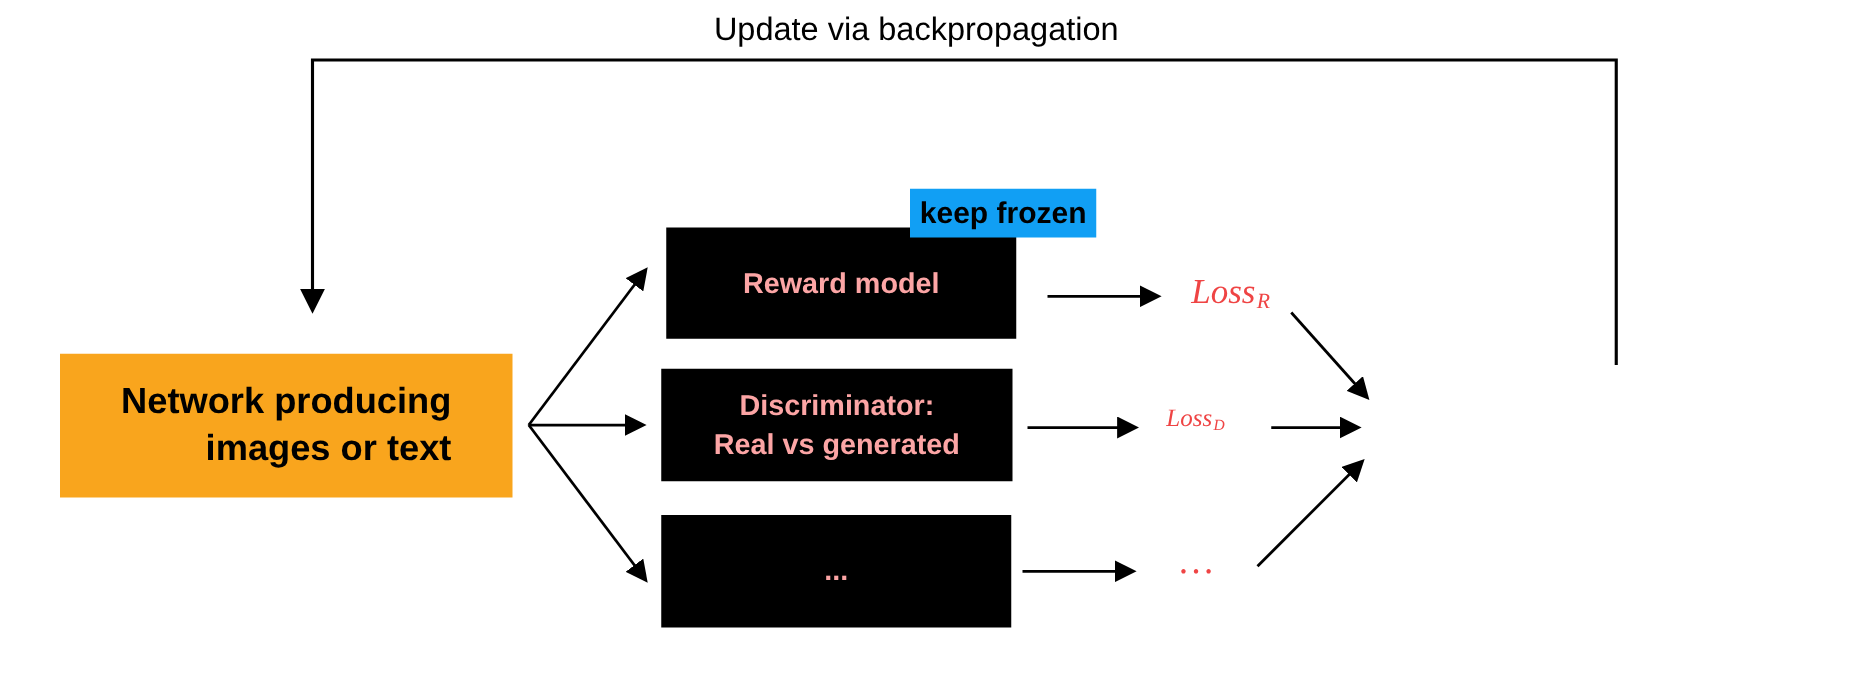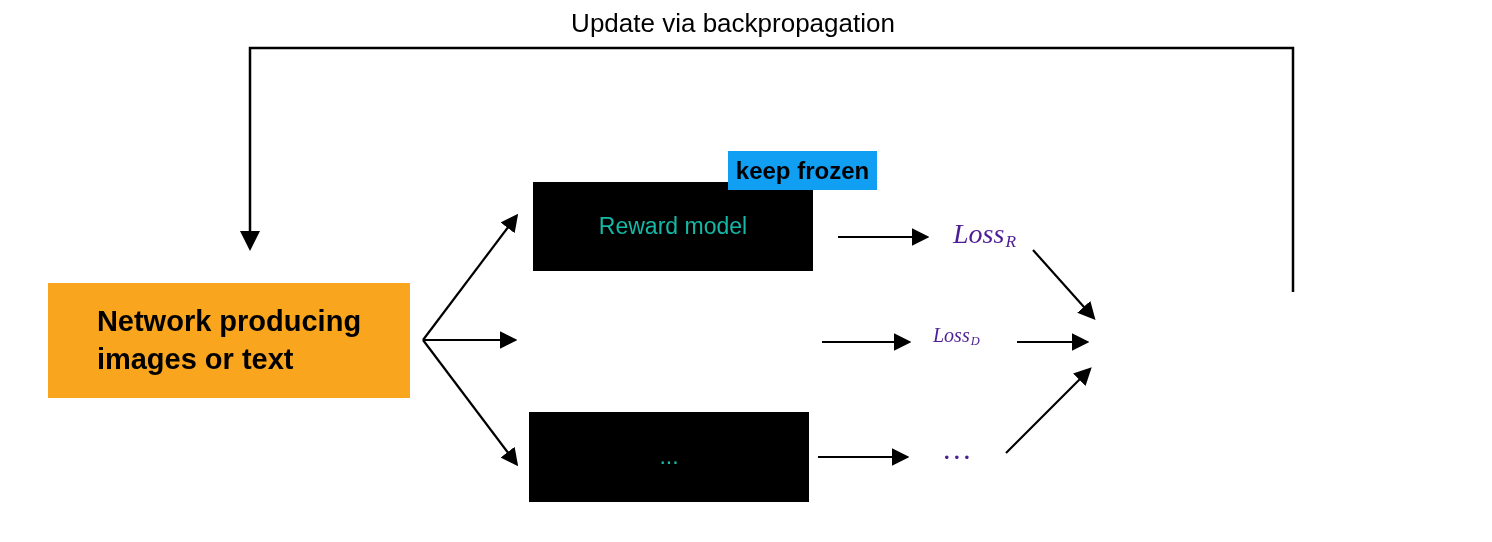--- a/index.html
+++ b/index.html
@@ -24,53 +24,53 @@
     font-size: 26px;
     color: #000;
     white-space: nowrap;
   }
   .gen-box {
     position: absolute;
     left: 48px; top: 283px;
     width: 362px; height: 115px;
     background: #F9A51D;
     display: flex; align-items: center; justify-content: center;
-    text-align: left;
+    text-align: right;
     font-size: 29px; font-weight: bold; color: #000;
     line-height: 1.3;
     white-space: pre-line;
   }
   .model-box {
     position: absolute;
     background: #000000;
     display: flex; align-items: center; justify-content: center;
     text-align: center;
-    color: #14b8a6;
-    font-size: 23px; font-weight: normal;
+    color: #fca5a5;
+    font-size: 23px; font-weight: bold;
     line-height: 1.35;
     white-space: pre-line;
     z-index: 1;
   }
   .model-box.reward { left: 533px; top: 182px; width: 280px; height: 89px; }
   .model-box.discriminator { left: 529px; top: 295px; width: 281px; height: 90px; }
   .model-box.other { left: 529px; top: 412px; width: 280px; height: 90px; }
   .frozen-badge {
     position: absolute;
     left: 728px; top: 151px;
     width: 149px; height: 39px;
     background: #119FF4;
     display: flex; align-items: center; justify-content: center;
     font-size: 24px; font-weight: bold; color: #000;
     z-index: 2;
   }
   .math {
     position: absolute;
     font-family: "Liberation Serif", serif;
     font-style: italic;
-    color: #4c1d95;
+    color: #ef4444;
     white-space: nowrap;
   }
   .loss-r { left: 953px; top: 218px; font-size: 28px; }
   .loss-d { left: 933px; top: 324px; font-size: 20px; }
   .loss-dots { left: 944px; top: 432px; font-size: 30px; }
   .formula { left: 1103px; top: 326px; font-size: 30px; }
   .msub {
     font-size: 0.62em;
     font-style: italic;
     position: relative;
@@ -110,20 +110,24 @@
   </div>
 
   <div class="frozen-badge">
     <span>keep frozen</span>
   </div>
 
   <div class="model-box reward">
     <span>Reward model</span>
   </div>
 
+  <div class="model-box discriminator">
+    <span>Discriminator:
+Real vs generated</span>
+  </div>
 
   <div class="model-box other">
     <span>...</span>
   </div>
 
   <div class="math loss-r">
     <span>Loss</span><span class="msub">R</span>
   </div>
 
   <div class="math loss-d">

